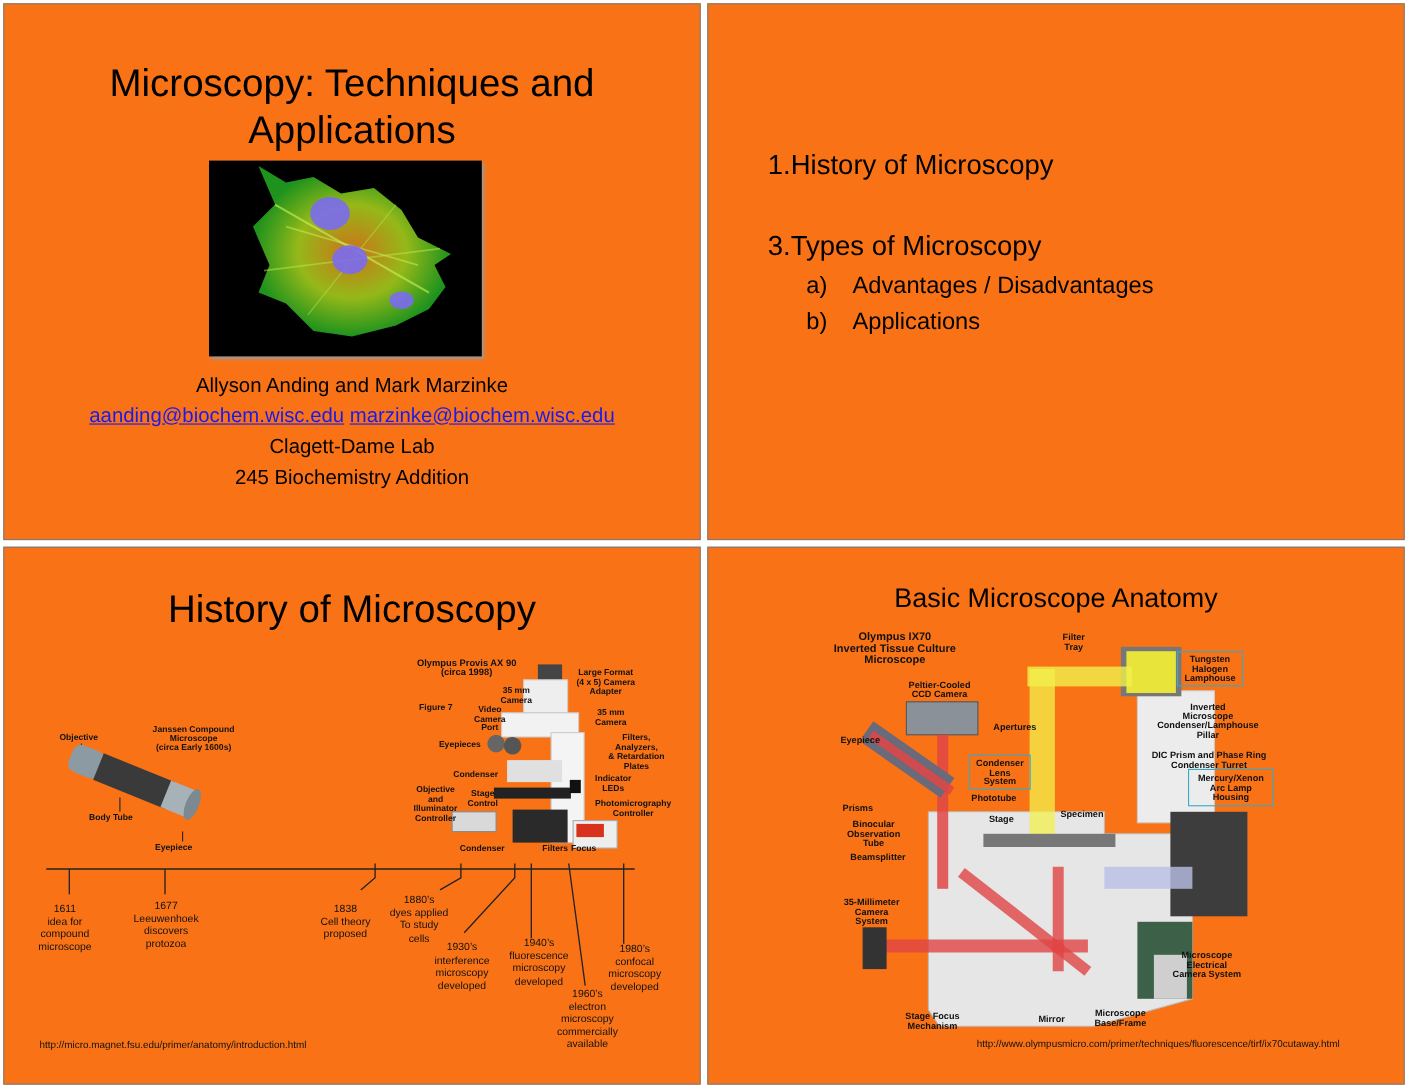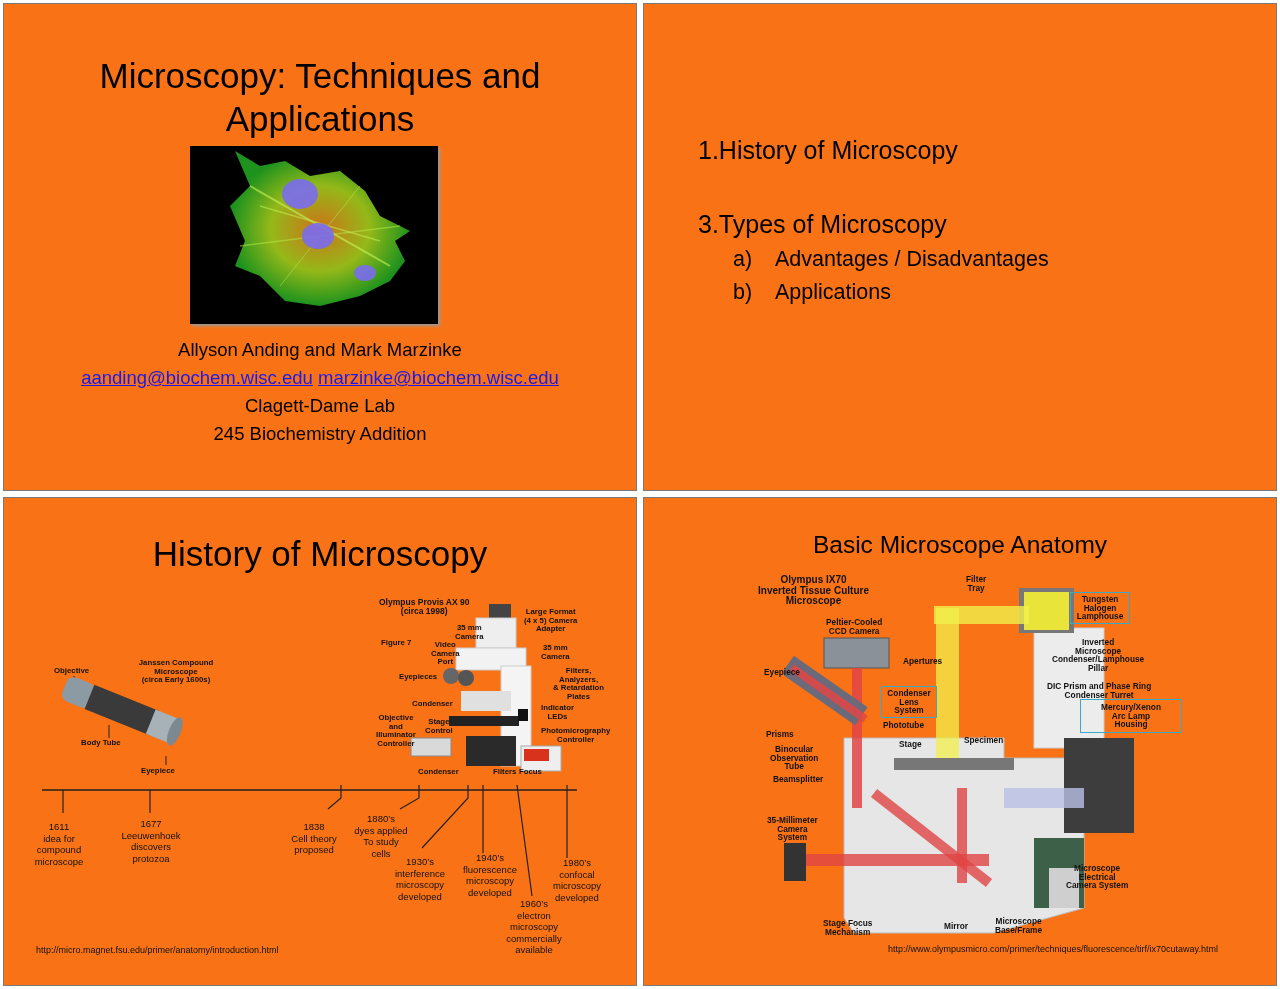--- a/index.html
+++ b/index.html
@@ -302,21 +302,21 @@
   <div class="abs lab" style="left:120px;top:170px">Eyepiece</div>
   <div class="abs lab" style="left:403px;top:184px">
       <div>DIC Prism and Phase Ring</div>
       <div>Condenser Turret</div>
     </div>
   <div class="abs lab box" style="left:237px;top:188px;width:54px;padding:2px 0">
       <div>Condenser</div>
       <div>Lens</div>
       <div>System</div>
     </div>
-  <div class="abs lab box" style="left:436px;top:201px;width:68px;padding:3px 16px">
+  <div class="abs lab box" style="left:436px;top:201px;width:68px;padding:3px 4px">
       <div>Mercury/Xenon</div>
       <div>Arc Lamp</div>
       <div>Housing</div>
     </div>
   <div class="abs lab" style="left:239px;top:223px">Phototube</div>
   <div class="abs lab" style="left:122px;top:232px">Prisms</div>
   <div class="abs lab" style="left:255px;top:242px">Stage</div>
   <div class="abs lab" style="left:320px;top:238px">Specimen</div>
   <div class="abs lab" style="left:126px;top:247px">
       <div>Binocular</div>

